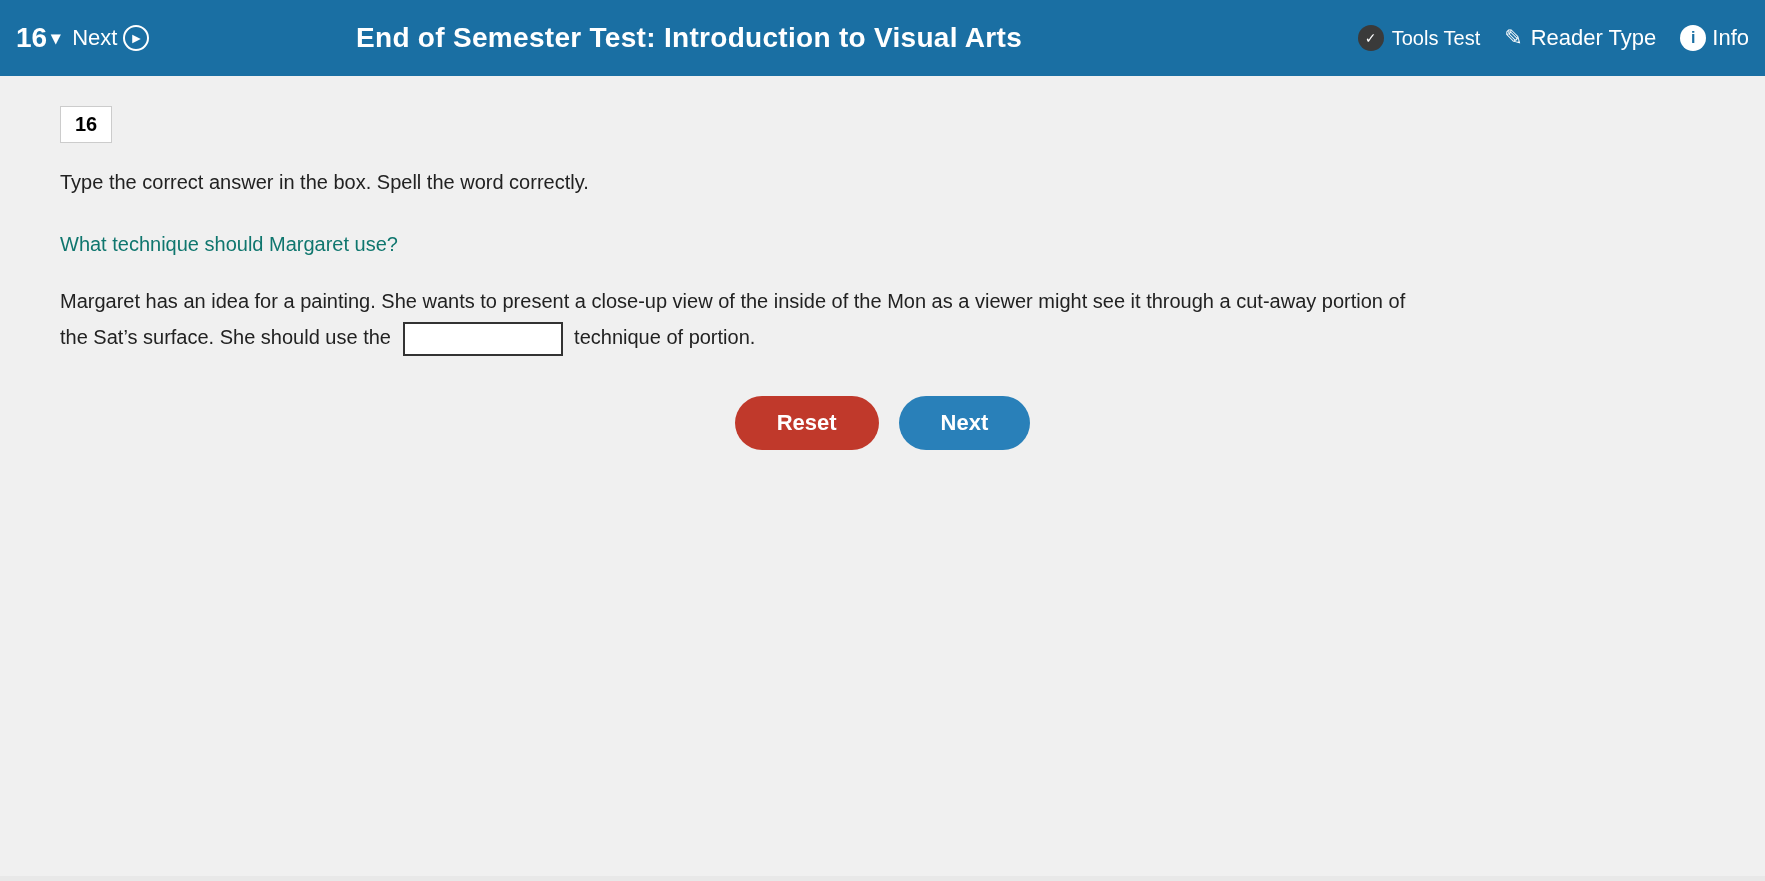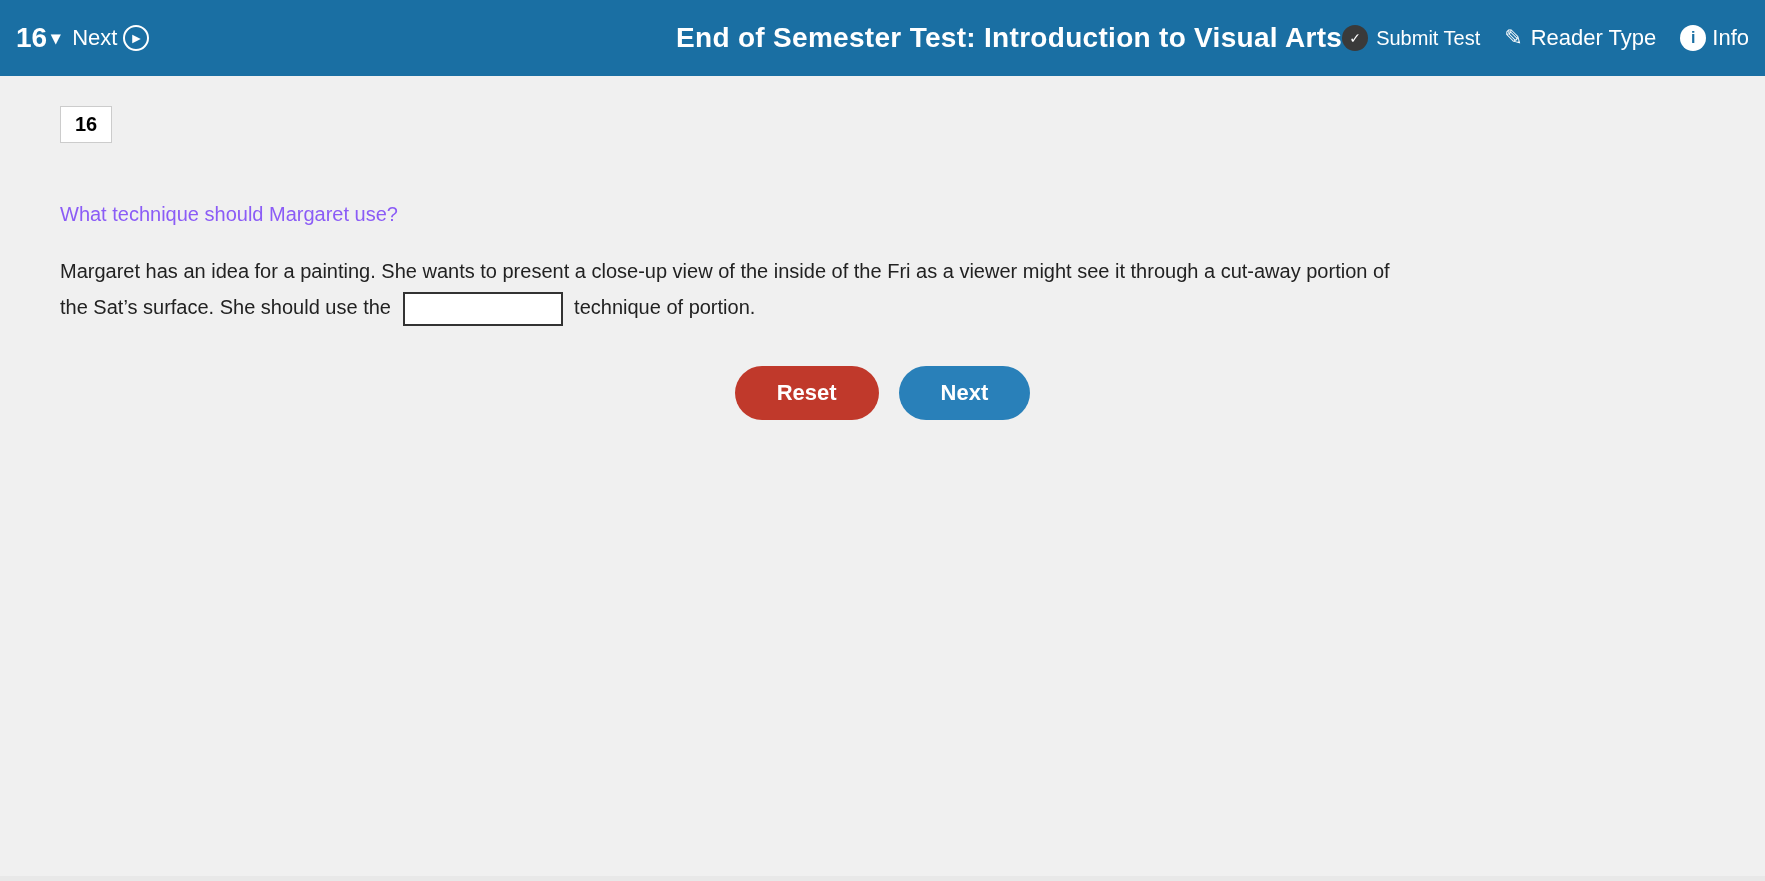--- a/index.html
+++ b/index.html
@@ -66,21 +66,21 @@
       border-radius: 50%;
       border: 2px solid white;
       display: flex;
       align-items: center;
       justify-content: center;
       font-size: 14px;
     }
 
     .top-bar-title {
       flex: 1;
-      text-align: right;
+      text-align: left;
       font-size: 28px;
       font-weight: bold;
       color: white;
       letter-spacing: 0.3px;
     }
 
     .top-bar-right {
       display: flex;
       align-items: center;
       gap: 24px;
@@ -175,21 +175,21 @@
 
     .instruction-text {
       font-size: 20px;
       color: #222;
       margin-bottom: 20px;
       line-height: 1.5;
     }
 
     .question-text {
       font-size: 20px;
-      color: #8b5cf6;
+      color: #0f766e;
       margin-bottom: 24px;
       font-weight: 500;
       line-height: 1.5;
       margin-top: 32px;
     }
 
     .passage-text {
       font-size: 20px;
       color: #222;
       line-height: 1.8;
@@ -253,48 +253,49 @@
       <span>Next</span>
       <span class="next-circle-icon">►</span>
     </button>
   </div>
 
   <div class="top-bar-title">End of Semester Test: Introduction to Visual Arts</div>
 
   <div class="top-bar-right">
     <button class="submit-test-btn">
       <span class="check-circle-icon">✓</span>
-      <span>Submit Test</span>
+      <span>Tools Test</span>
     </button>
     <button class="reader-tools-btn">
       <span class="pencil-icon">✎</span>
       <span>Reader Type</span>
     </button>
     <button class="info-btn">
       <span class="info-circle-icon">i</span>
       <span>Info</span>
     </button>
   </div>
 </div>
 
 <div class="main-content">
 
   
   <div class="question-number-badge">
     <span>16</span>
   </div>
 
   
+  <p class="instruction-text">Type the correct answer in the box. Spell the word correctly.</p>
 
   
   <p class="question-text">What technique should Margaret use?</p>
 
   
   <div class="passage-text">
-    <span>Margaret has an idea for a painting. She wants to present a close-up view of the inside of the Fri as a viewer might see it through a cut-away portion of</span>
+    <span>Margaret has an idea for a painting. She wants to present a close-up view of the inside of the Mon as a viewer might see it through a cut-away portion of</span>
     <br>
     <span>the Sat’s surface. She should use the</span>
     <input type="text" class="inline-input" placeholder="" style="">
     <span>technique of portion.</span>
   </div>
 
   
   <div class="buttons-row">
     <button class="reset-button">
       <span>Reset</span>

